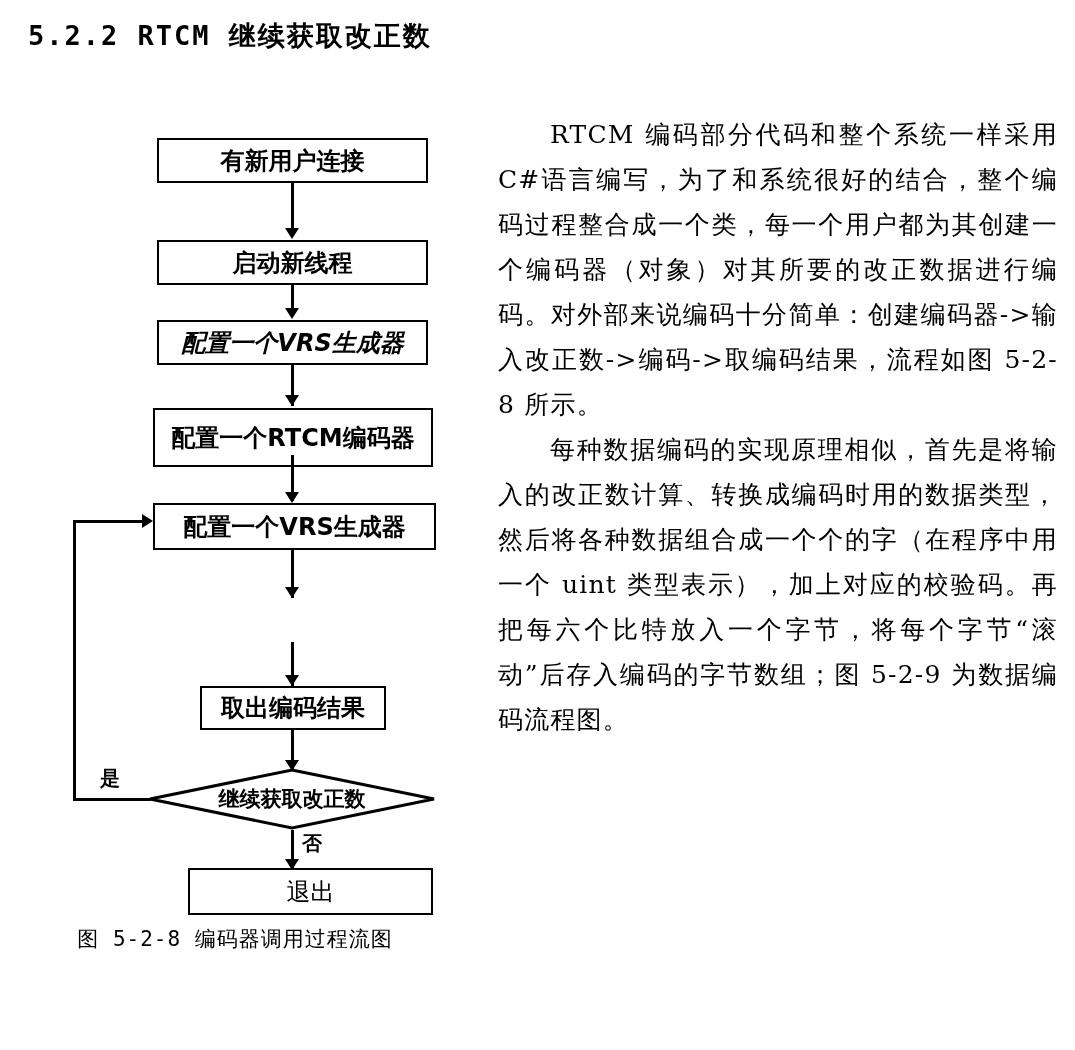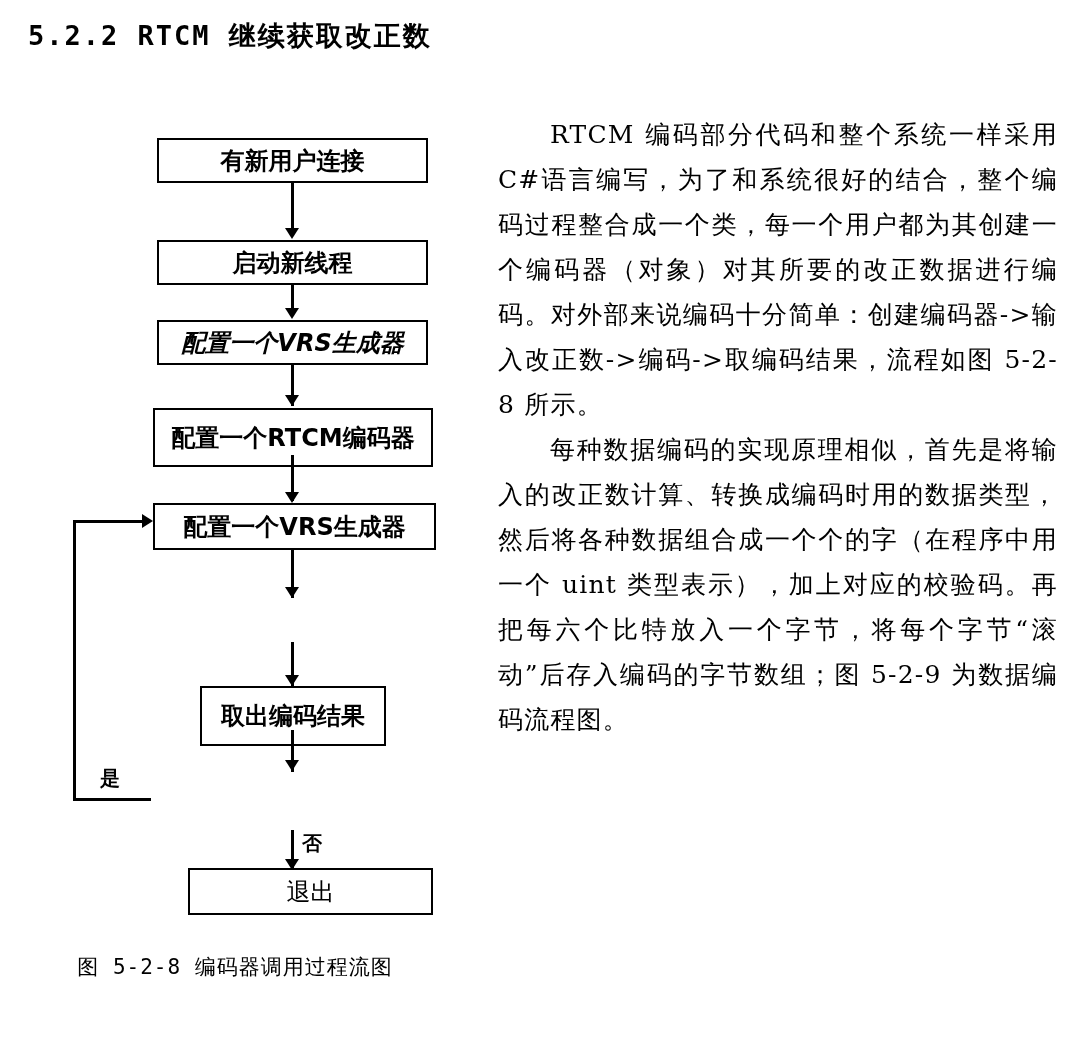--- a/index.html
+++ b/index.html
@@ -95,21 +95,20 @@
   #figure-caption {
     position: absolute;
     left: 0;
     top: 925px;
     width: 470px;
     text-align: center;
     font-family: "DejaVu Sans Mono", monospace;
     font-size: 21px;
     letter-spacing: 1px;
     white-space: nowrap;
-    margin-top: 28px;
   }
 
   
   #text-column {
     position: absolute;
     left: 498px;
     top: 112px;
     width: 560px;
   }
   .para {
@@ -153,25 +152,31 @@
 
   <div class="fc-box" style="left:153px; top:403px; width:283px; height:47px;">配置一个VRS生成器</div>
 
   <div class="fc-line fc-vline" style="left:291px; top:450px; height:48px;"></div>
   <div class="fc-arrow-down" style="left:285px; top:487px;"></div>
 
 
   <div class="fc-line fc-vline" style="left:291px; top:542px; height:44px;"></div>
   <div class="fc-arrow-down" style="left:285px; top:575px;"></div>
 
-  <div class="fc-box" style="left:200px; top:586px; width:186px; height:60px;">取出编码结果</div>
+  <div class="fc-box" style="left:200px; top:586px; width:186px; height:44px;">取出编码结果</div>
 
   <div class="fc-line fc-vline" style="left:291px; top:630px; height:42px;"></div>
   <div class="fc-arrow-down" style="left:285px; top:660px;"></div>
 
+  <div class="fc-diamond-wrap" style="left:148px; top:668px; width:288px; height:62px;">
+    <svg width="288" height="62" viewBox="0 0 288 62">
+      <polygon points="144,2 286,31 144,60 2,31" fill="#ffffff" stroke="#000000" stroke-width="3"></polygon>
+    </svg>
+    <div class="fc-diamond-label">继续获取改正数</div>
+  </div>
 
   <div class="fc-line fc-hline" style="left:73px; top:698px; width:78px;"></div>
   <div class="fc-line fc-vline" style="left:73px; top:420px; height:281px;"></div>
   <div class="fc-line fc-hline" style="left:73px; top:420px; width:72px;"></div>
   <div class="fc-arrow-right" style="left:142px; top:414px;"></div>
   <div class="fc-branch-label" style="left:100px; top:665px;">是</div>
 
   <div class="fc-line fc-vline" style="left:291px; top:730px; height:42px;"></div>
   <div class="fc-arrow-down" style="left:285px; top:759px;"></div>
   <div class="fc-branch-label" style="left:302px; top:730px;">否</div>

